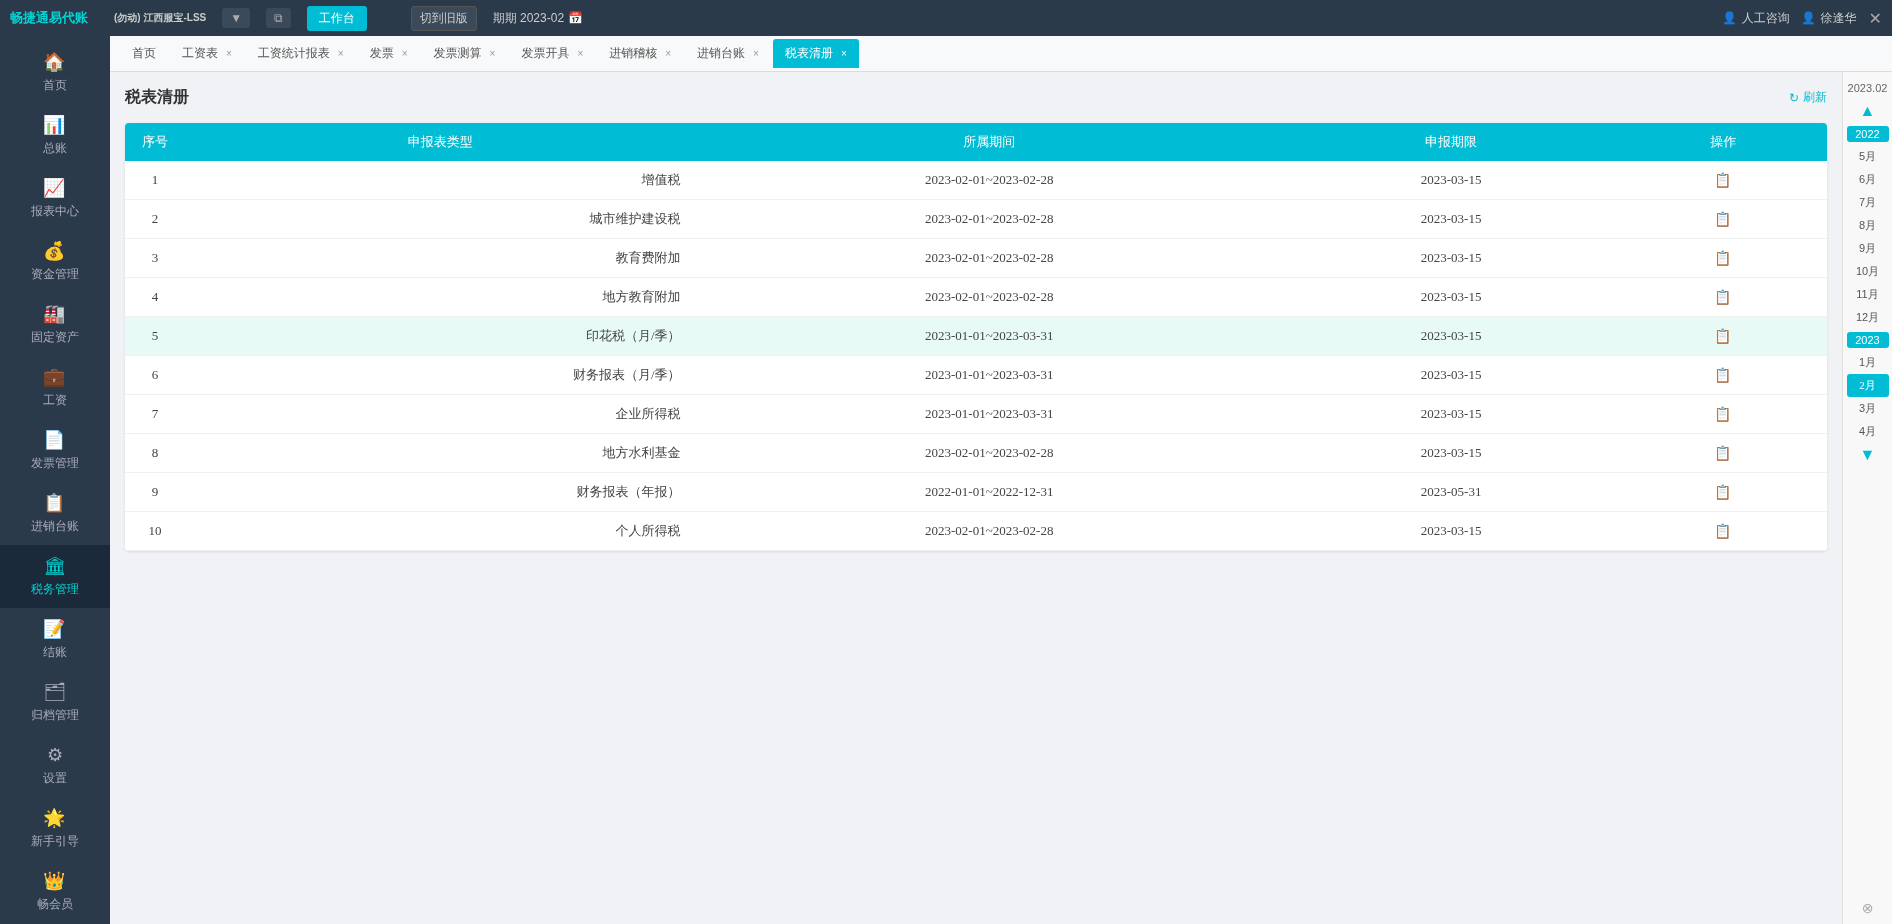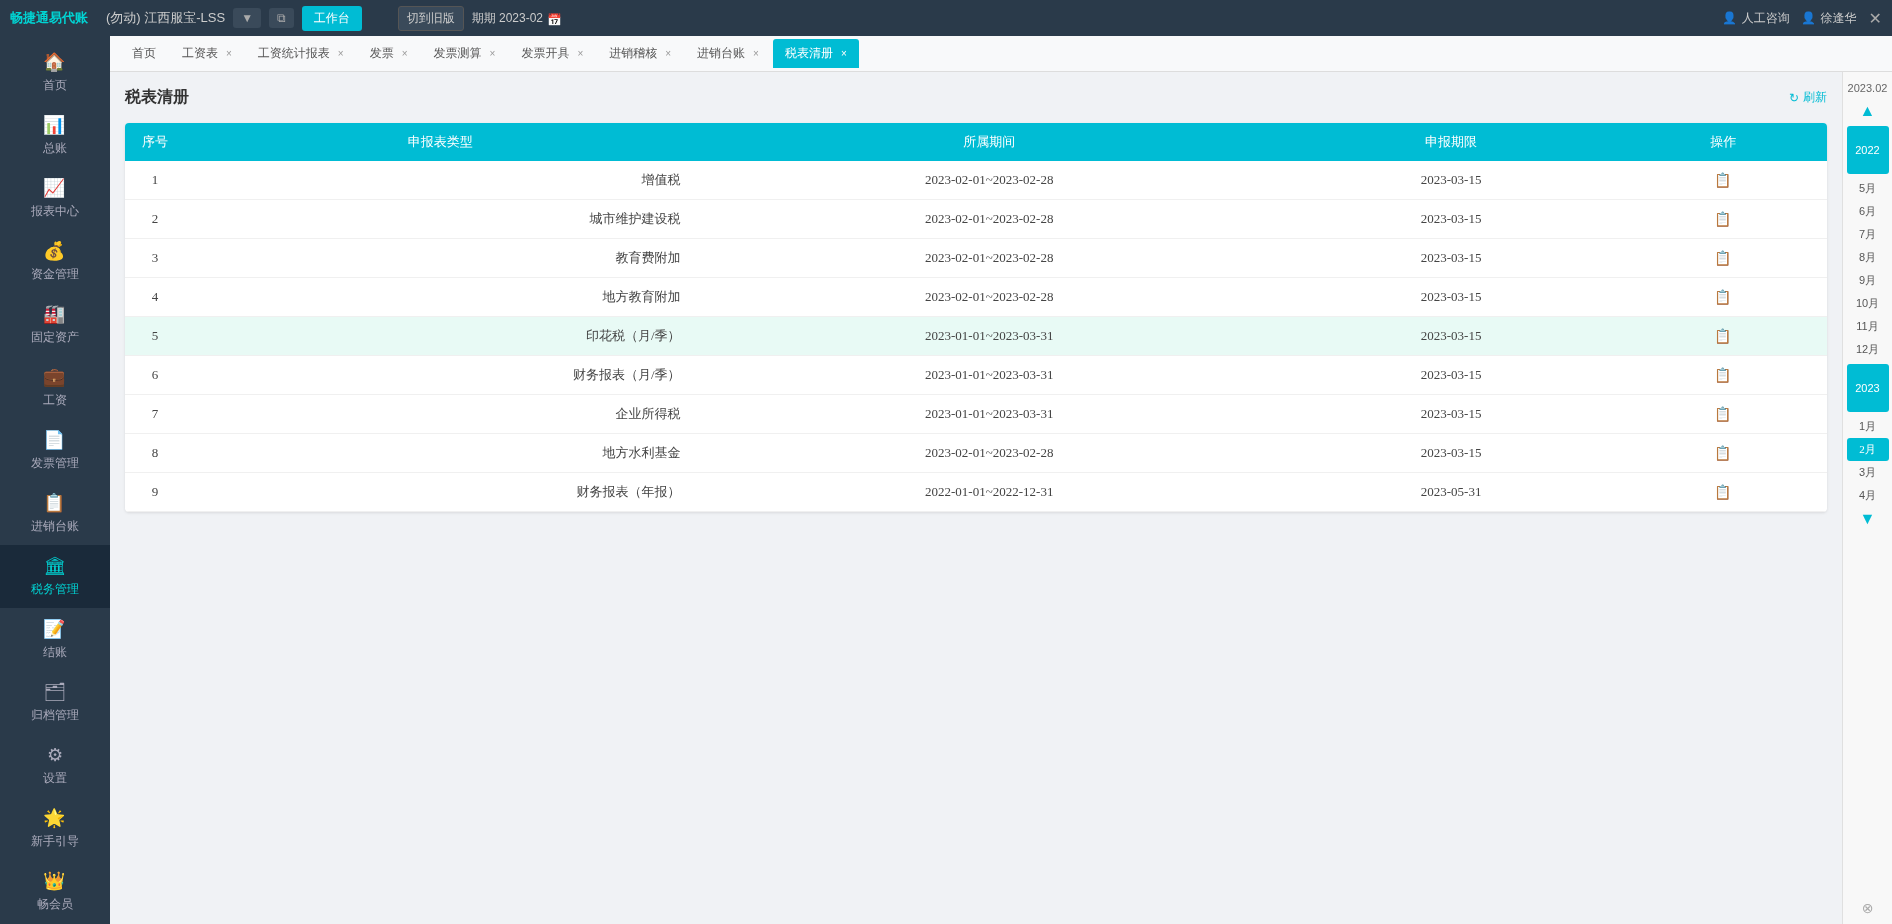--- a/index.html
+++ b/index.html
@@ -1,25 +1,25 @@
 <!DOCTYPE html>
 <html><head>
   <meta charset="utf-8">
   <style>
     * { margin: 0; padding: 0; box-sizing: border-box; }
     body { font-family: 'Microsoft YaHei', Arial, sans-serif; font-size: 13px; background: #f0f2f5; display: flex; flex-direction: column; height: 924px; overflow: hidden; }
 
     
-    .top-bar { height: 36px; background: #2a3a4a; display: flex; align-items: center; padding: 12px 10px; gap: 8px; flex-shrink: 0; }
+    .top-bar { height: 36px; background: #2a3a4a; display: flex; align-items: center; padding: 12px 10px; gap: 16px; flex-shrink: 0; }
     .top-bar-logo { color: #00d4d4; font-size: 13px; font-weight: bold; margin-right: 10px; }
-    .top-bar-company { color: #ccc; font-size: 13px; }
+    .top-bar-company { color: #ccc; font-size: 10px; font-weight: bold; }
     .top-bar-icon-btn { background: #3a4a5a; border: none; color: #aaa; padding: 3px 8px; border-radius: 3px; cursor: pointer; font-size: 12px; }
     .top-bar-work-btn { background: #00bcd4; border: none; color: white; padding: 4px 12px; border-radius: 3px; cursor: pointer; font-size: 12px; }
     .top-bar-switch-btn { background: #3a4a5a; border: 1px solid #555; color: #ccc; padding: 3px 8px; border-radius: 3px; cursor: pointer; font-size: 12px; margin-left: 28px; }
-    .top-bar-period { color: #ccc; font-size: 12px; display: flex; align-items: flex-end; gap: 4px; }
+    .top-bar-period { color: #ccc; font-size: 12px; display: flex; align-items: center; gap: 4px; }
     .top-bar-right { margin-left: auto; display: flex; align-items: center; gap: 12px; color: #ccc; font-size: 12px; }
     .top-bar-user { display: flex; align-items: center; gap: 4px; cursor: pointer; }
 
     
     .main-layout { display: flex; flex: 1; overflow: hidden; }
 
     
     .sidebar { width: 110px; background: #2a3a4a; display: flex; flex-direction: column; padding-top: 5px; flex-shrink: 0; overflow-y: auto; }
     .sidebar-item { display: flex; flex-direction: column; align-items: center; padding: 10px 5px; cursor: pointer; color: #aab; font-size: 12px; gap: 4px; transition: background 0.2s; }
     .sidebar-item.active { background: #1a2a3a; color: #00d4d4; }
@@ -52,21 +52,21 @@
     .data-table thead th:first-child { width: 60px; }
     .data-table tbody tr { border-bottom: 1px solid #f0f0f0; }
     .data-table tbody tr.highlight { background: #e8faf5; }
     .data-table tbody td { padding: 10px 15px; text-align: center; font-size: 13px; color: #444; }
     .data-table tbody td:nth-child(2) { text-align: right; }
     .action-icon { color: #999; cursor: pointer; font-size: 14px; }
 
     
     .right-panel { width: 50px; background: #f8f8f8; border-left: 1px solid #e0e0e0; display: flex; flex-direction: column; align-items: center; padding-top: 5px; flex-shrink: 0; overflow-y: auto; }
     .panel-header { font-size: 11px; color: #666; padding: 5px 3px; text-align: center; }
-    .panel-year { background: #00bcd4; color: white; font-size: 11px; padding: 18px 5px; border-radius: 3px; margin: 3px 0; cursor: pointer; width: 42px; text-align: center; }
+    .panel-year { background: #00bcd4; color: white; font-size: 11px; padding: 2px 5px; border-radius: 3px; margin: 3px 0; cursor: pointer; width: 42px; text-align: center; }
     .panel-month { font-size: 11px; color: #555; padding: 4px 3px; cursor: pointer; text-align: center; width: 42px; }
     .panel-month.active { background: #00bcd4; color: white; border-radius: 3px; font-family: Liberation Serif, serif; }
     .panel-nav { color: #00bcd4; font-size: 16px; cursor: pointer; padding: 3px; }
     .panel-collapse { color: #aaa; font-size: 14px; cursor: pointer; padding: 3px; margin-top: auto; margin-bottom: 5px; }
   </style>
 </head>
 <body>
 
 <div class="top-bar">
   <span class="top-bar-logo">畅捷通易代账</span>
@@ -274,20 +274,27 @@
                 <td>2023-03-15</td>
                 <td><span class="action-icon">📋</span></td>
               </tr>
               <tr>
                 <td>9</td>
                 <td>财务报表（年报）</td>
                 <td>2022-01-01~2022-12-31</td>
                 <td>2023-05-31</td>
                 <td><span class="action-icon">📋</span></td>
               </tr>
+              <tr>
+                <td>10</td>
+                <td>个人所得税</td>
+                <td>2023-02-01~2023-02-28</td>
+                <td>2023-03-15</td>
+                <td><span class="action-icon">📋</span></td>
+              </tr>
             </tbody>
         </table>
       </div>
 
       <div class="right-panel" id="right-panel">
           <div class="panel-header">2023.02</div>
           <div class="panel-nav">▲</div>
           <div class="panel-year">2022</div>
           <div class="panel-month">5月</div>
           <div class="panel-month">6月</div>

